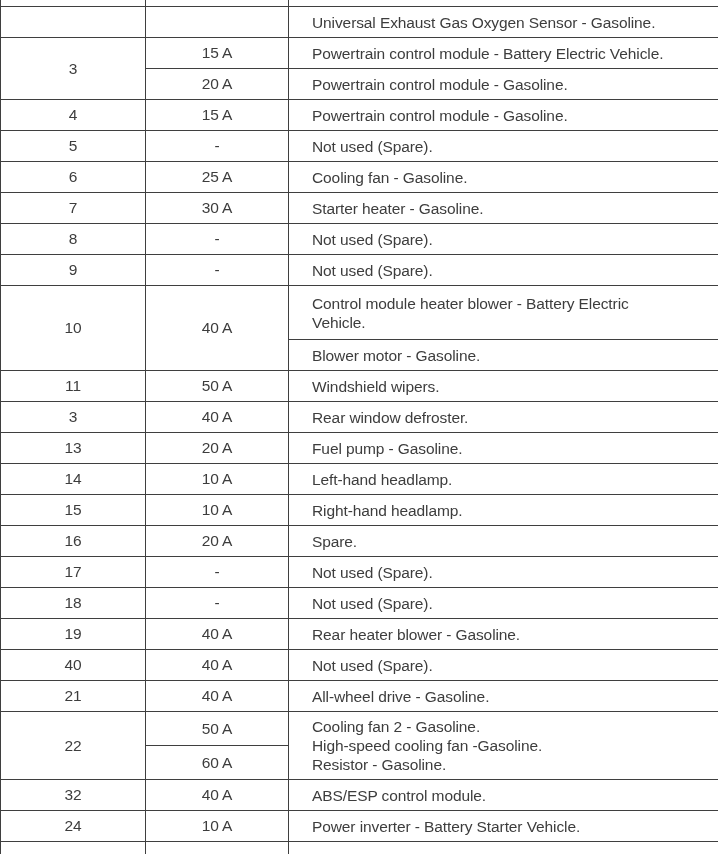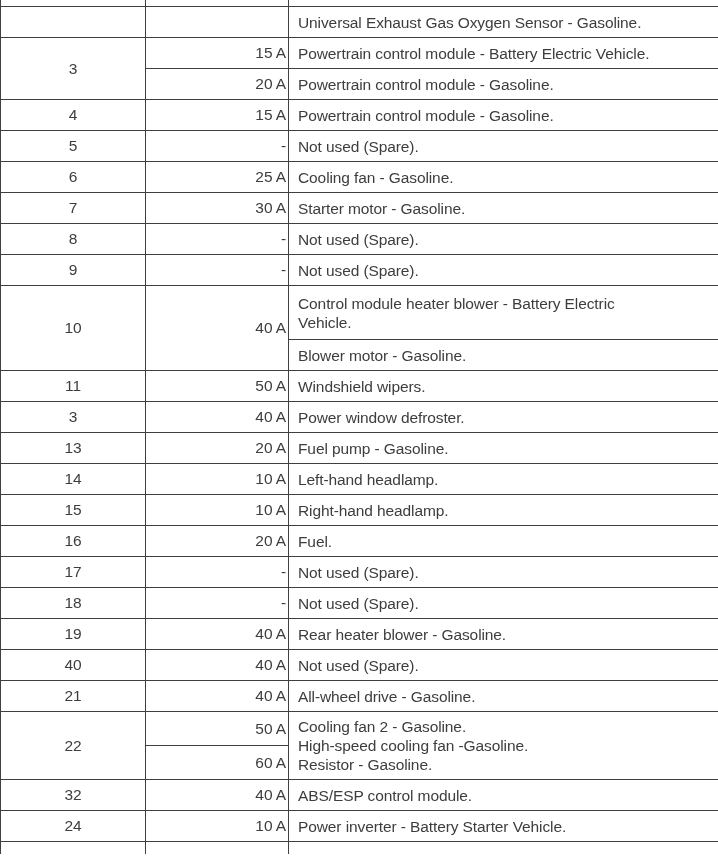--- a/index.html
+++ b/index.html
@@ -10,22 +10,22 @@
   table.fuse-table{
     border-collapse:collapse;table-layout:fixed;width:718px;
     color:#3d3d3d;font-size:15.5px;letter-spacing:-0.1px;
   }
   table.fuse-table td{
     border:1px solid #3f3f3f;
     vertical-align:middle;
     overflow:hidden;
   }
   td.fuse{text-align:center;padding:0 2px;}
-  td.amp{text-align:right;padding:0 2px;}
-  td.desc{text-align:left;padding:3px 4px 3px 9px;line-height:19px;}
+  td.amp{text-align:center;padding:0 2px;}
+  td.desc{text-align:left;padding:3px 4px 3px 23px;line-height:19px;}
   td.desc.wrap-early{padding-right:62px;margin-left:40px;}
   tr.r{height:31px;}
   tr.tall{height:54px;}
   tr.r22{height:34px;}
   tr.partial-top{height:2px;}
   tr.partial-top td{border-top:none;}
   tr.partial-bottom{height:12px;}
   tr.partial-bottom td{border-bottom:none;}
 </style>
 </head>
@@ -69,21 +69,21 @@
           <td class="desc">Not used (Spare).</td>
         </tr>
         <tr class="r">
           <td class="fuse">6</td>
           <td class="amp">25 A</td>
           <td class="desc">Cooling fan - Gasoline.</td>
         </tr>
         <tr class="r">
           <td class="fuse">7</td>
           <td class="amp">30 A</td>
-          <td class="desc">Starter motor - Gasoline.</td>
+          <td class="desc">Starter heater - Gasoline.</td>
         </tr>
         <tr class="r">
           <td class="fuse">8</td>
           <td class="amp">-</td>
           <td class="desc">Not used (Spare).</td>
         </tr>
         <tr class="r">
           <td class="fuse">9</td>
           <td class="amp">-</td>
           <td class="desc">Not used (Spare).</td>
@@ -97,41 +97,41 @@
           <td class="desc">Blower motor - Gasoline.</td>
         </tr>
         <tr class="r">
           <td class="fuse">11</td>
           <td class="amp">50 A</td>
           <td class="desc">Windshield wipers.</td>
         </tr>
         <tr class="r">
           <td class="fuse">3</td>
           <td class="amp">40 A</td>
-          <td class="desc">Power window defroster.</td>
+          <td class="desc">Rear window defroster.</td>
         </tr>
         <tr class="r">
           <td class="fuse">13</td>
           <td class="amp">20 A</td>
           <td class="desc">Fuel pump - Gasoline.</td>
         </tr>
         <tr class="r">
           <td class="fuse">14</td>
           <td class="amp">10 A</td>
           <td class="desc">Left-hand headlamp.</td>
         </tr>
         <tr class="r">
           <td class="fuse">15</td>
           <td class="amp">10 A</td>
           <td class="desc">Right-hand headlamp.</td>
         </tr>
         <tr class="r">
           <td class="fuse">16</td>
           <td class="amp">20 A</td>
-          <td class="desc">Fuel.</td>
+          <td class="desc">Spare.</td>
         </tr>
         <tr class="r">
           <td class="fuse">17</td>
           <td class="amp">-</td>
           <td class="desc">Not used (Spare).</td>
         </tr>
         <tr class="r">
           <td class="fuse">18</td>
           <td class="amp">-</td>
           <td class="desc">Not used (Spare).</td>

